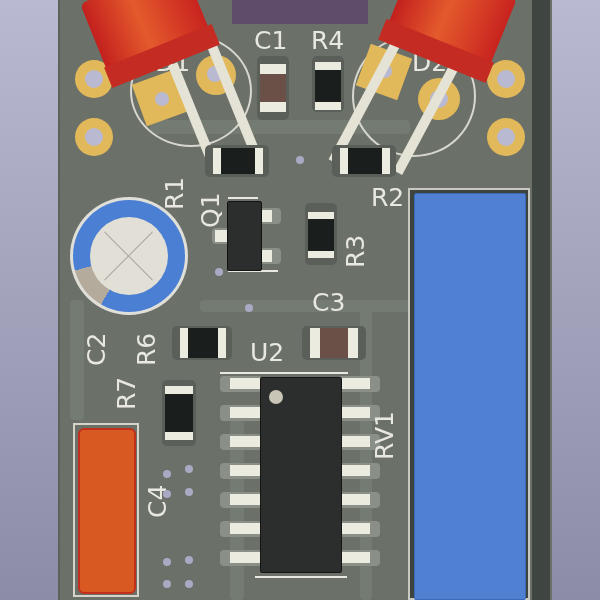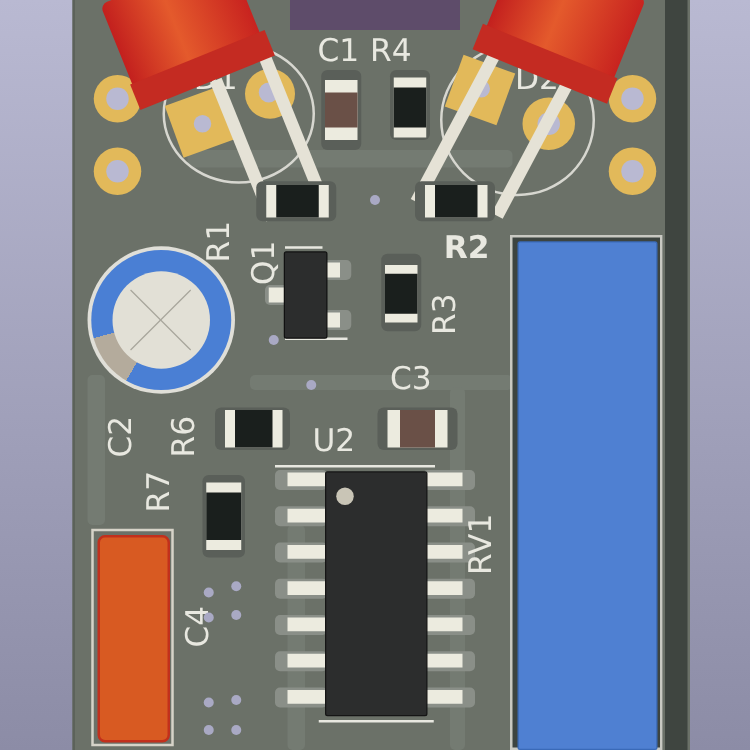--- a/index.html
+++ b/index.html
@@ -87,33 +87,33 @@
 <div class="abs lead" style="left:452px;top:60px;width:10px;height:125px;transform:rotate(28deg);transform-origin:top left;"></div>
 
 <div class="abs led-body" style="left:395px;top:-25px;width:110px;height:85px;transform:rotate(22deg);"></div>
 <div class="abs led-flange" style="left:378px;top:40px;width:116px;height:22px;transform:rotate(22deg);"></div>
 
 <div class="abs silk" style="left:254px;top:28px;">C1</div>
 <div class="abs smd-shadow" style="left:257px;top:56px;width:32px;height:64px;"></div>
 <div class="abs smd-cap" style="left:260px;top:64px;width:26px;height:48px;"></div>
 <div class="abs cap-body" style="left:260px;top:74px;width:26px;height:28px;"></div>
 
-<div class="abs silk" style="left:296px;top:28px;text-align:center;">R4</div>
+<div class="abs silk" style="left:311px;top:28px;text-align:center;">R4</div>
 <div class="abs smd-shadow" style="left:312px;top:56px;width:32px;height:56px;"></div>
 <div class="abs smd-cap" style="left:315px;top:62px;width:26px;height:48px;"></div>
 <div class="abs smd-body" style="left:315px;top:70px;width:26px;height:32px;"></div>
 
 <div class="abs smd-shadow" style="left:205px;top:145px;width:64px;height:32px;"></div>
 <div class="abs smd-cap" style="left:213px;top:148px;width:50px;height:26px;"></div>
 <div class="abs smd-body" style="left:221px;top:148px;width:34px;height:26px;"></div>
 
 <div class="abs smd-shadow" style="left:332px;top:145px;width:64px;height:32px;"></div>
 <div class="abs smd-cap" style="left:340px;top:148px;width:50px;height:26px;"></div>
 <div class="abs smd-body" style="left:348px;top:148px;width:34px;height:26px;"></div>
-<div class="abs silk" style="left:355px;top:185px;font-weight:bold;">R2</div>
+<div class="abs silk" style="left:371px;top:185px;">R2</div>
 
 <div class="abs silk" style="left:162px;top:210px;transform:rotate(-90deg);transform-origin:left top;">R1</div>
 <div class="abs silk" style="left:198px;top:228px;transform:rotate(-90deg);transform-origin:left top;">Q1</div>
 
 <div class="abs silk-line" style="left:228px;top:197px;width:30px;height:2px;"></div>
 <div class="abs silk-line" style="left:228px;top:270px;width:50px;height:2px;"></div>
 <div class="abs pin-pad" style="left:212px;top:228px;width:26px;height:16px;"></div>
 <div class="abs pin" style="left:215px;top:230px;width:14px;height:12px;"></div>
 <div class="abs pin-pad" style="left:255px;top:208px;width:26px;height:16px;"></div>
 <div class="abs pin" style="left:258px;top:210px;width:14px;height:12px;"></div>

